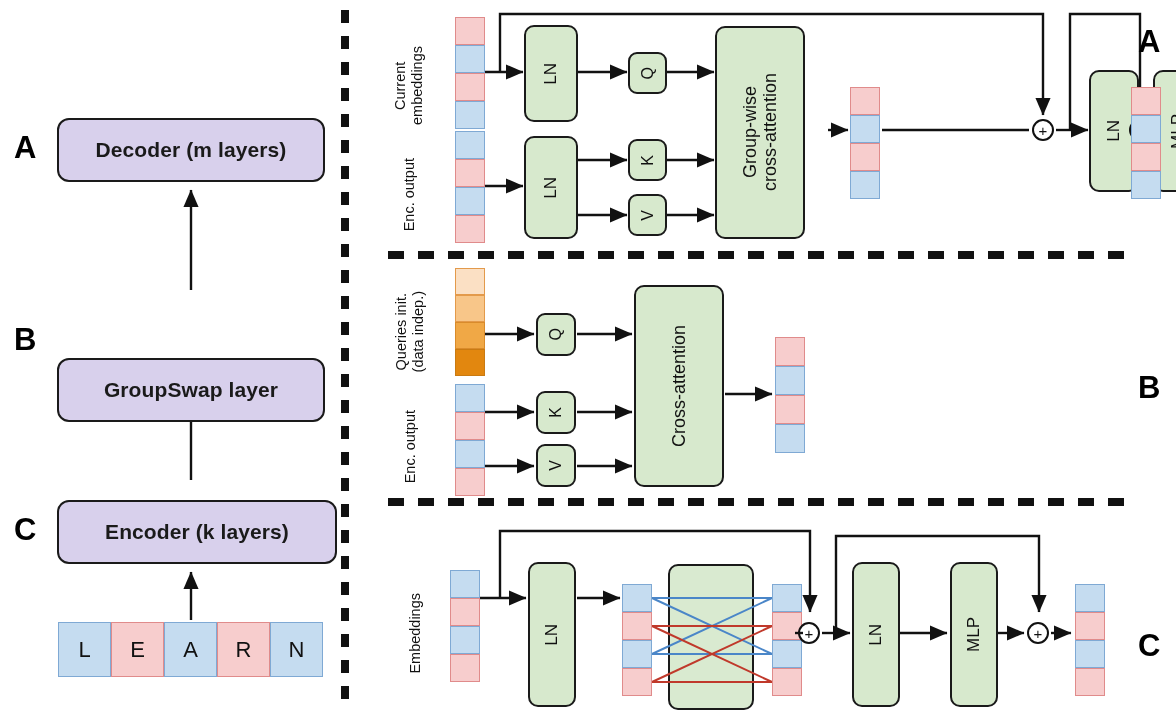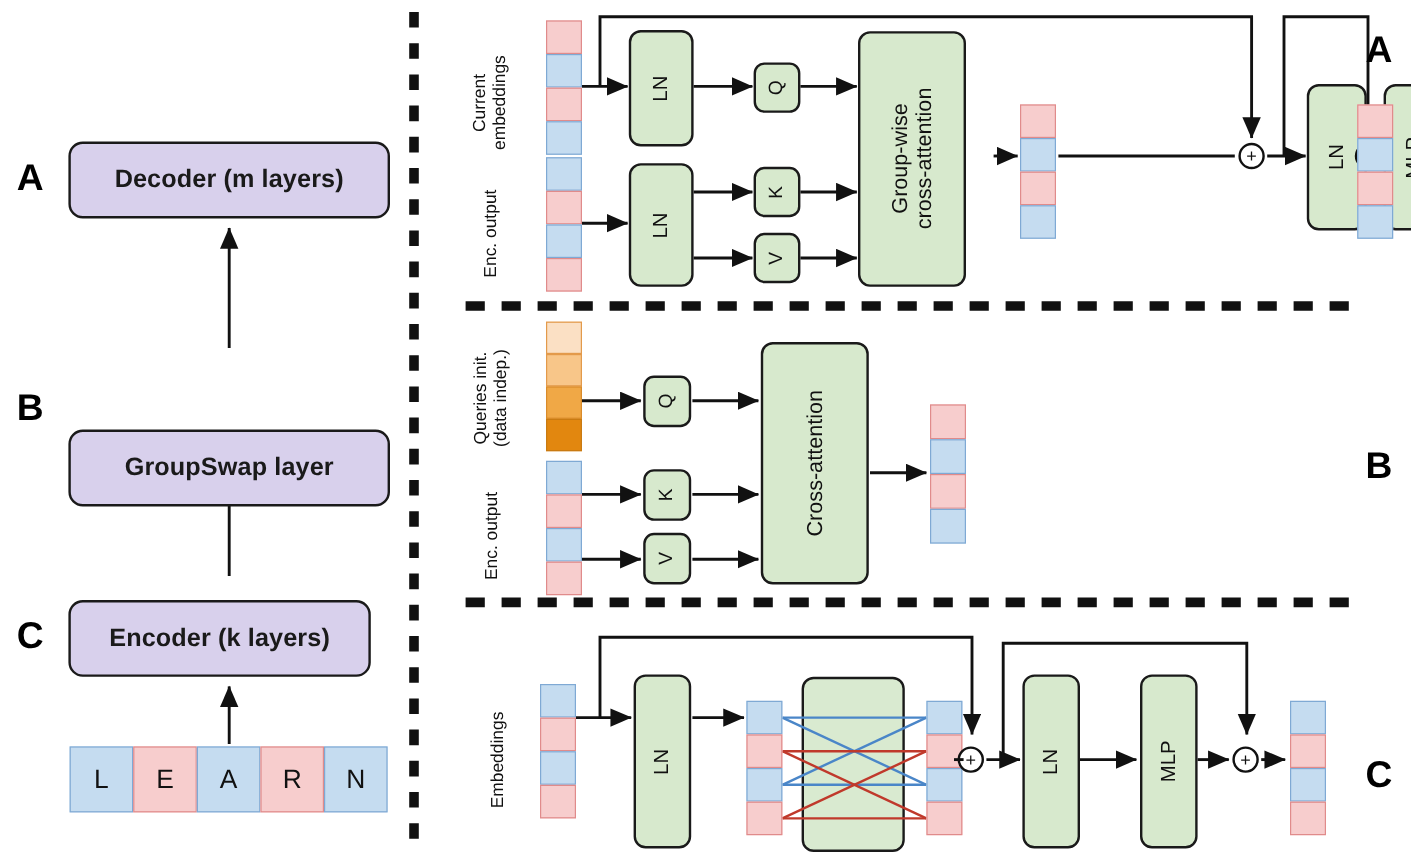--- a/index.html
+++ b/index.html
@@ -107,21 +107,21 @@
   <div class="abs bigbox" style="left:57px;top:118px;width:268px;height:64px;">
     <span>Decoder (m layers)</span>
   </div>
 
   <div class="abs seclabel" style="left:14px;top:324px;">B</div>
   <div class="abs bigbox" style="left:57px;top:310px;width:268px;height:64px;margin-top:48px;">
     <span>GroupSwap layer</span>
   </div>
 
   <div class="abs seclabel" style="left:14px;top:514px;">C</div>
-  <div class="abs bigbox" style="left:57px;top:500px;width:252px;height:64px;">
+  <div class="abs bigbox" style="left:57px;top:500px;width:280px;height:64px;">
     <span>Encoder (k layers)</span>
   </div>
 
   <div class="abs" style="left:58px;top:622px;display:flex;">
     <div class="tok letterbox" style="width:53px;height:55px;">
         <span>L</span>
       </div>
     <div class="tok red letterbox" style="width:53px;height:55px;">
         <span>E</span>
       </div>

